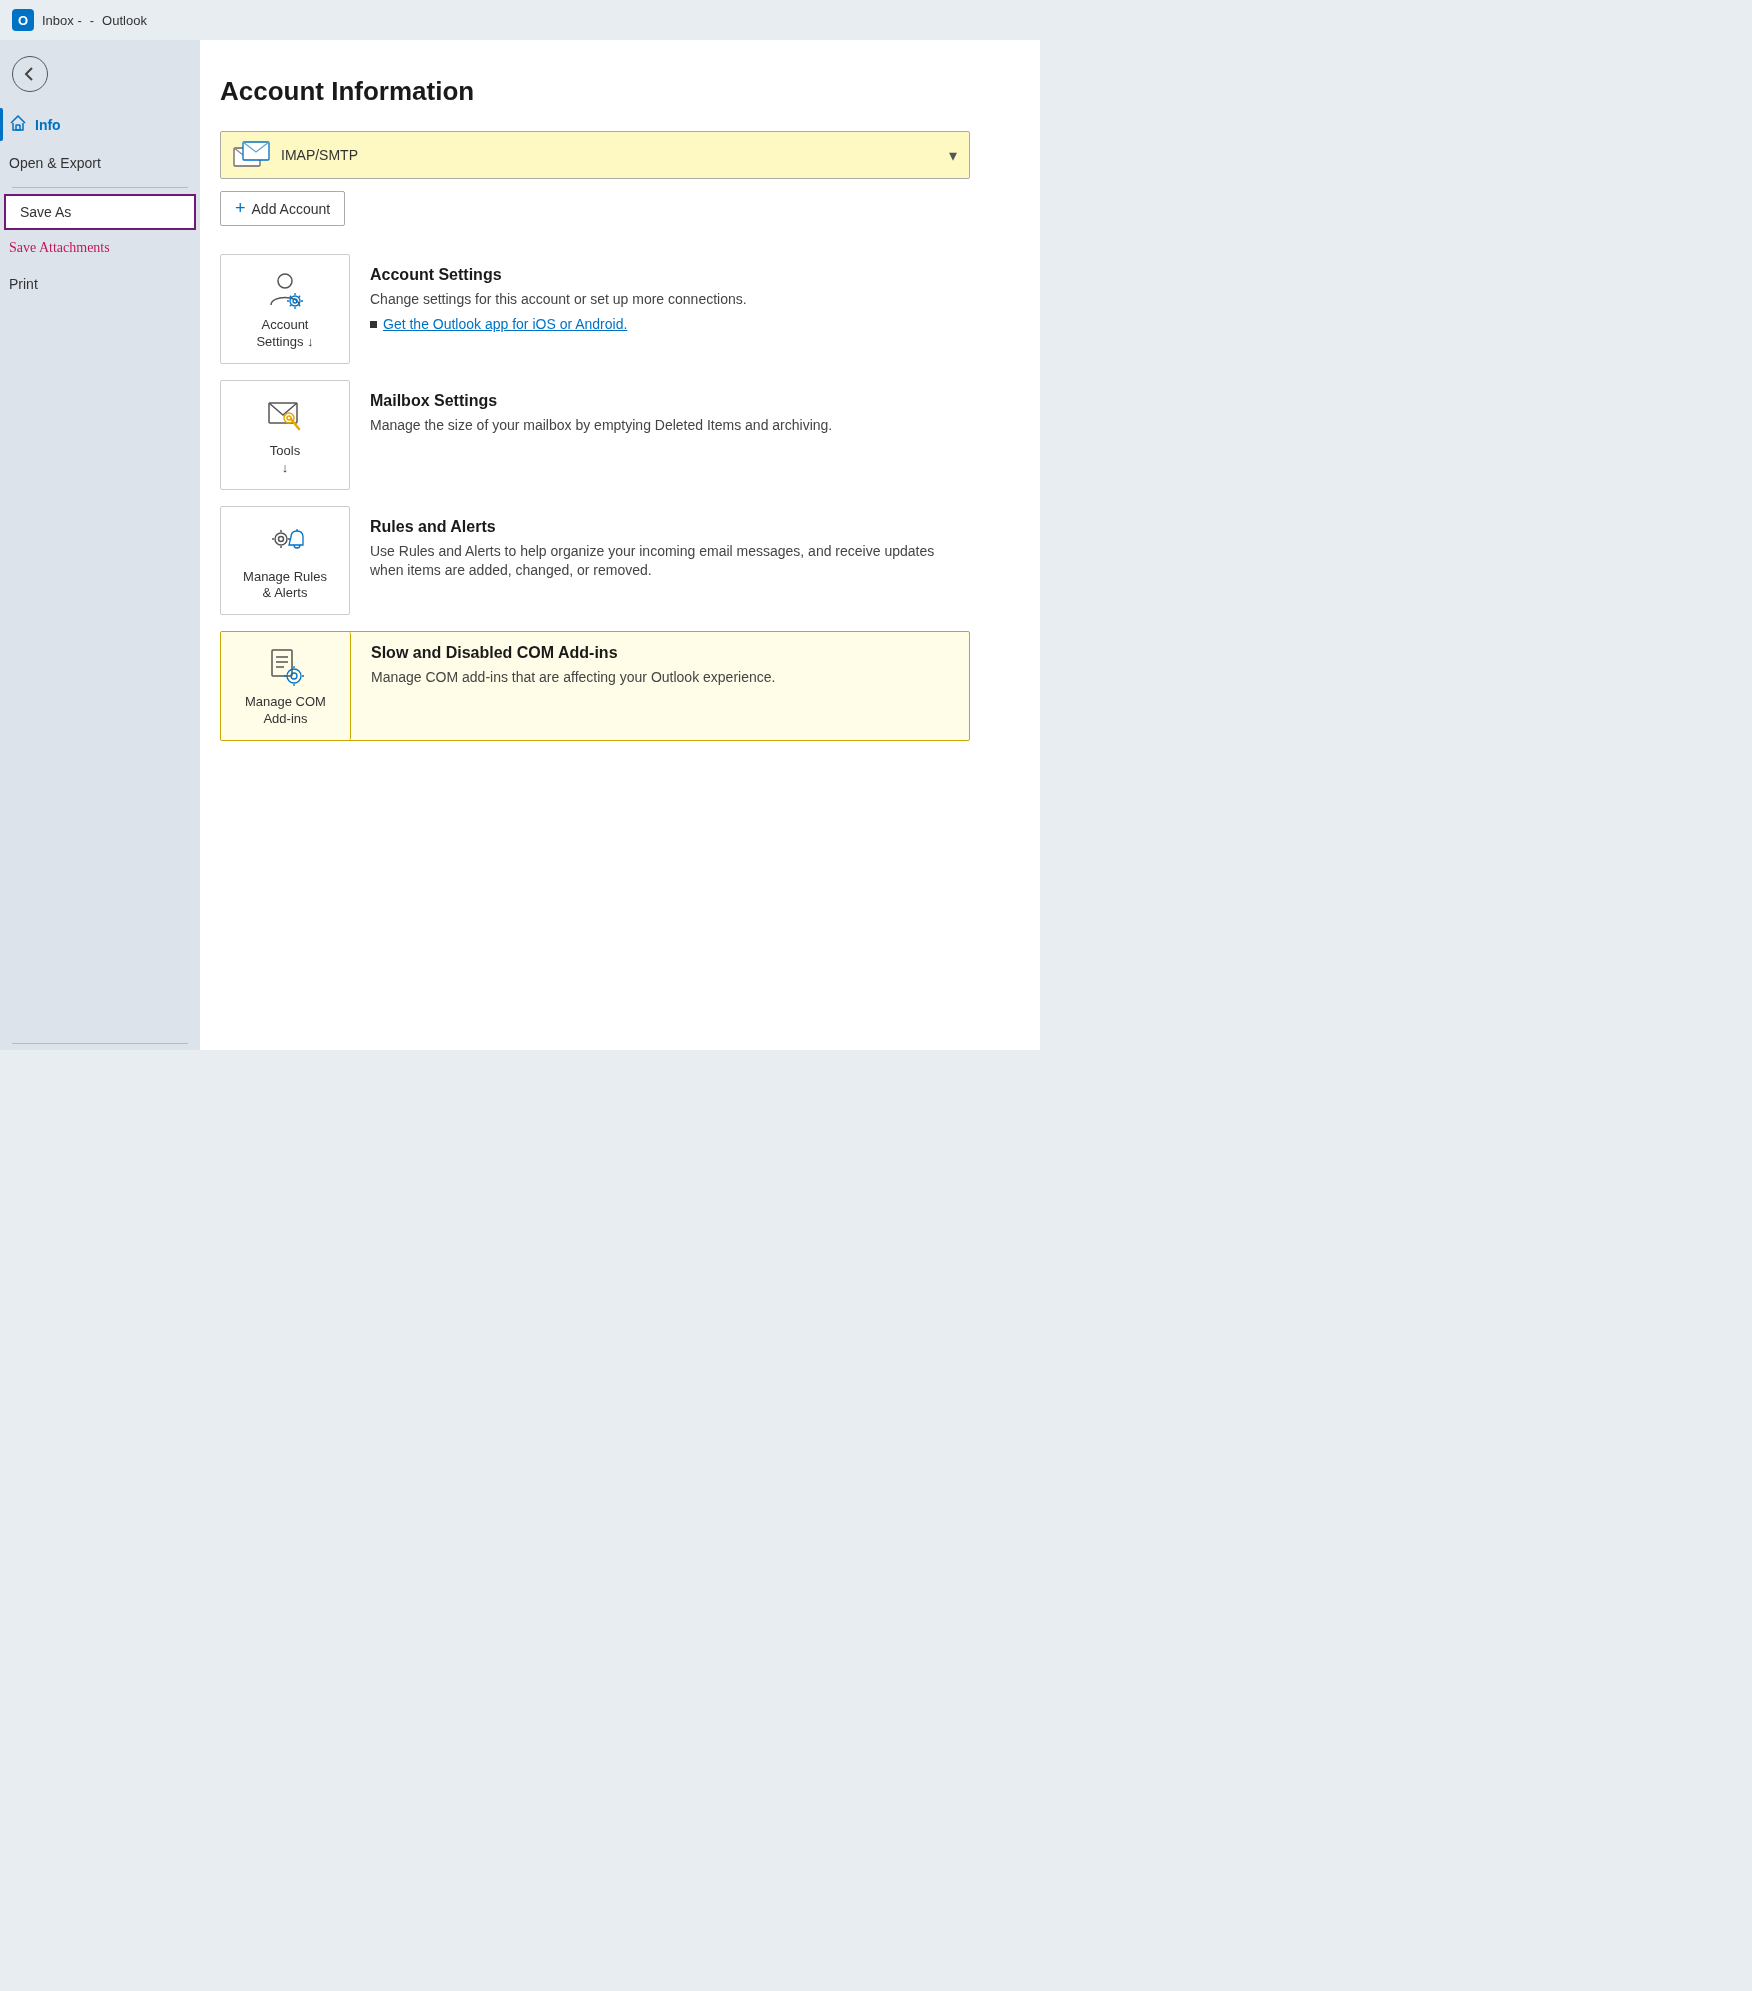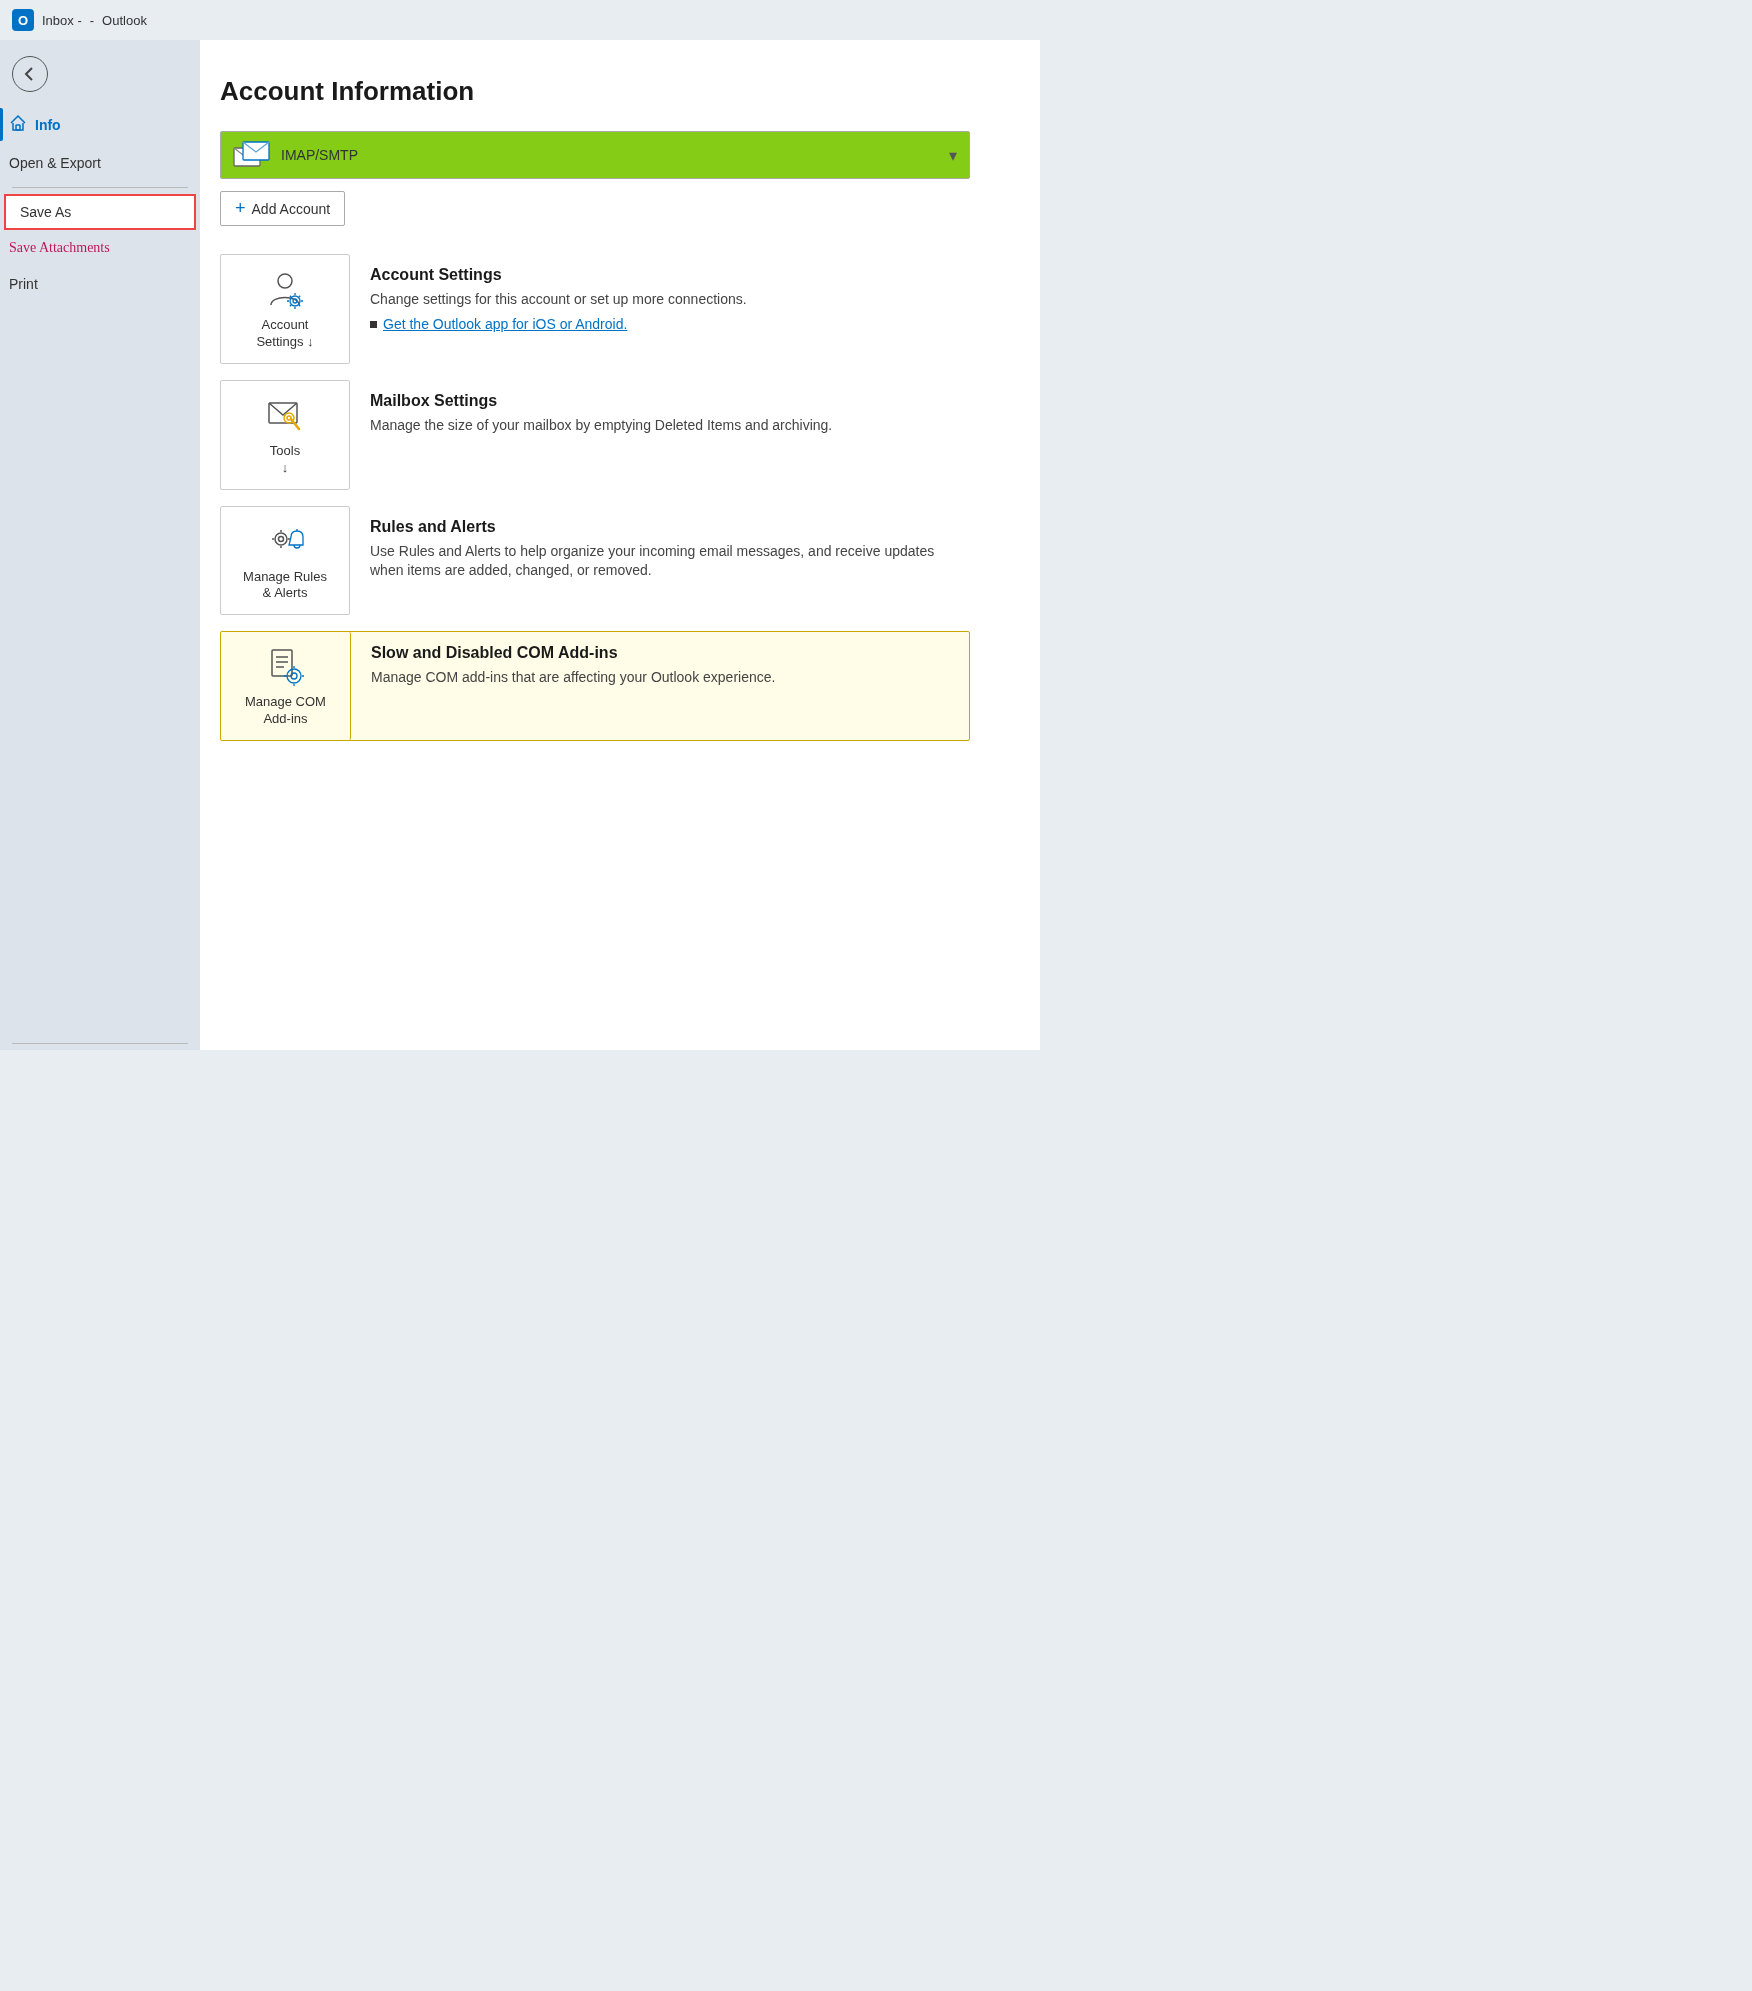--- a/index.html
+++ b/index.html
@@ -90,21 +90,21 @@
       content: '';
       position: absolute;
       left: 0;
       top: 4px;
       bottom: 4px;
       width: 3px;
       background: #0072c6;
       border-radius: 0 2px 2px 0;
     }
     .sidebar-item.selected-box {
-      border: 2px solid #ef4444;
+      border: 2px solid #701a75;
       background: white;
       padding: 8px 14px;
       margin: 0 4px;
     }
     .sidebar-item.disabled {
       color: #be185d;
       cursor: default;
       font-family: Liberation Serif, serif;
     }
     .sidebar-divider {
@@ -143,21 +143,21 @@
     }
 
     
     .account-selector {
       display: flex;
       align-items: center;
       border: 1px solid #aaa;
       border-radius: 2px;
       padding: 8px 12px;
       margin-bottom: 12px;
-      background: #84cc16;
+      background: #fef9c3;
       cursor: pointer;
       position: relative;
       width: 100%;
       max-width: 750px;
     }
     .account-selector-label {
       font-size: 14px;
       color: #333;
       flex: 1;
     }

